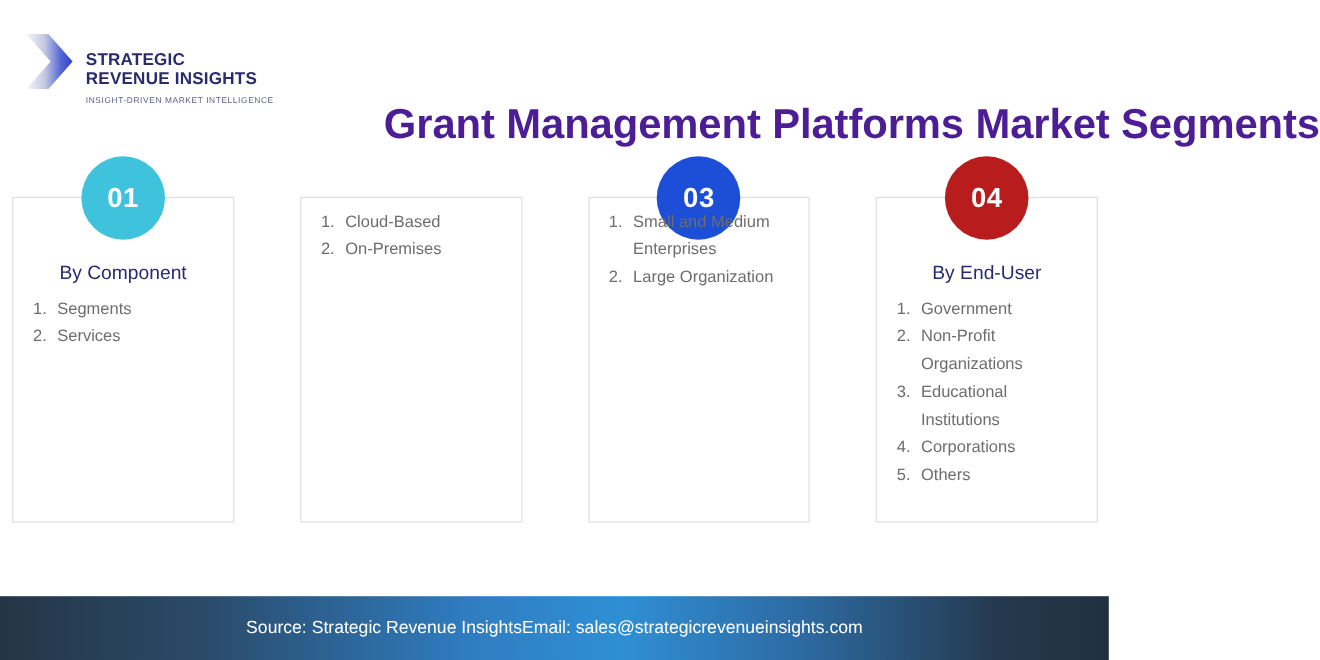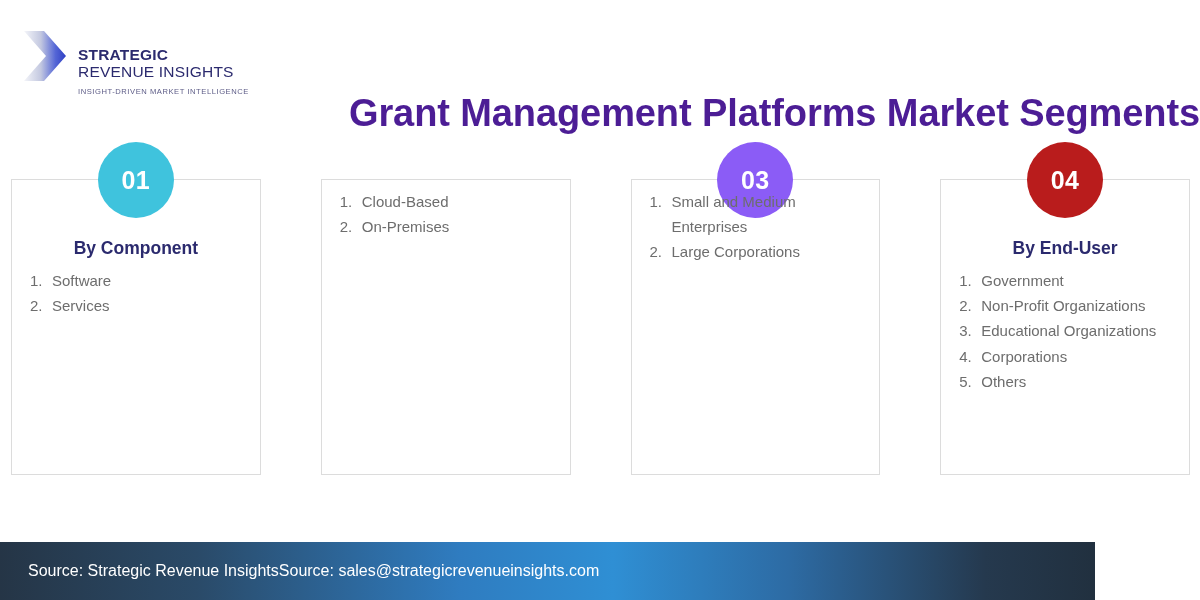--- a/index.html
+++ b/index.html
@@ -44,21 +44,21 @@
   .logo-name {
     font-size: 15.5px;
     font-weight: bold;
     color: #2b2a6e;
     letter-spacing: 0.2px;
     line-height: 1.12;
     white-space: nowrap;
   }
   .logo-name-line2 {
     font-size: 15.5px;
-    font-weight: normal;
+    font-weight: bold;
     color: #2b2a6e;
     letter-spacing: 0.2px;
     line-height: 1.12;
     white-space: nowrap;
   }
   .logo-tagline {
     margin-top: 6px;
     font-size: 7.6px;
     color: #5c5b86;
     letter-spacing: 0.55px;
@@ -76,21 +76,21 @@
     font-weight: bold;
     color: #4c1d95;
     letter-spacing: -0.1px;
   }
 
   
   .cards {
     position: absolute;
     left: 11px;
     top: 179px;
-    width: 1179px;
+    width: 987px;
     height: 296px;
     display: flex;
     gap: 60px;
   }
   .card {
     position: relative;
     flex: 1 1 0;
     border: 1px solid #dcdcdc;
     background: #ffffff;
     box-sizing: border-box;
@@ -108,21 +108,21 @@
     justify-content: center;
     color: #ffffff;
     font-size: 25px;
     font-weight: bold;
     letter-spacing: 0.5px;
   }
   .card-title {
     margin-top: 58px;
     text-align: center;
     font-size: 17.5px;
-    font-weight: bold;
+    font-weight: normal;
     color: #2b2a6e;
     padding: 0 6px;
   }
   .card-list {
     margin: 9px 0 0 0;
     padding: 0 10px 0 18px;
     list-style: none;
     counter-reset: seg;
   }
   .card-list li {
@@ -139,34 +139,34 @@
     left: 0;
     top: 0;
     color: #6d6d6d;
   }
 
   
   .footer {
     position: absolute;
     left: 0;
     bottom: 0;
-    width: 1095px;
+    width: 1008px;
     height: 58px;
     background: linear-gradient(90deg,
       #253546 0%,
       #2a4a68 18%,
       #2f7cc0 42%,
       #2f8fd4 56%,
       #2d6ba4 72%,
       #25394e 90%,
       #21303f 100%);
     display: flex;
     align-items: center;
-    justify-content: flex-start;
-    padding: 0 28px;
+    justify-content: center;
+    padding: 0 17px;
     box-sizing: border-box;
   }
   .footer-text {
     color: #ffffff;
     font-size: 16px;
     white-space: nowrap;
   }
 </style>
 </head>
 <body>
@@ -193,52 +193,52 @@
   </div>
 
   <div class="main-title">Grant Management Platforms Market Segments</div>
 
   <div class="cards">
 
     <div class="card">
       <div class="badge" style="background:#3fc3dd">01</div>
       <div class="card-title">By Component</div>
       <ul class="card-list">
-        <li>Software</li>
+        <li>Segments</li>
         <li>Services</li>
       </ul>
     </div>
 
     <div class="card">
       <ul class="card-list">
         <li>Cloud-Based</li>
         <li>On-Premises</li>
       </ul>
     </div>
 
     <div class="card">
-      <div class="badge" style="background:#8b5cf6">03</div>
+      <div class="badge" style="background:#1d4ed8">03</div>
       <ul class="card-list">
         <li>Small and Medium Enterprises</li>
-        <li>Large Corporations</li>
+        <li>Large Organization</li>
       </ul>
     </div>
 
     <div class="card">
       <div class="badge" style="background:#b91c1c">04</div>
       <div class="card-title">By End-User</div>
       <ul class="card-list">
         <li>Government</li>
         <li>Non-Profit Organizations</li>
-        <li>Educational Organizations</li>
+        <li>Educational Institutions</li>
         <li>Corporations</li>
         <li>Others</li>
       </ul>
     </div>
 
   </div>
 
   <div class="footer">
     <div class="footer-text">Source: Strategic Revenue Insights</div>
-    <div class="footer-text">Source: sales@strategicrevenueinsights.com</div>
+    <div class="footer-text">Email: sales@strategicrevenueinsights.com</div>
   </div>
 
 </div>
 
 </body></html>

